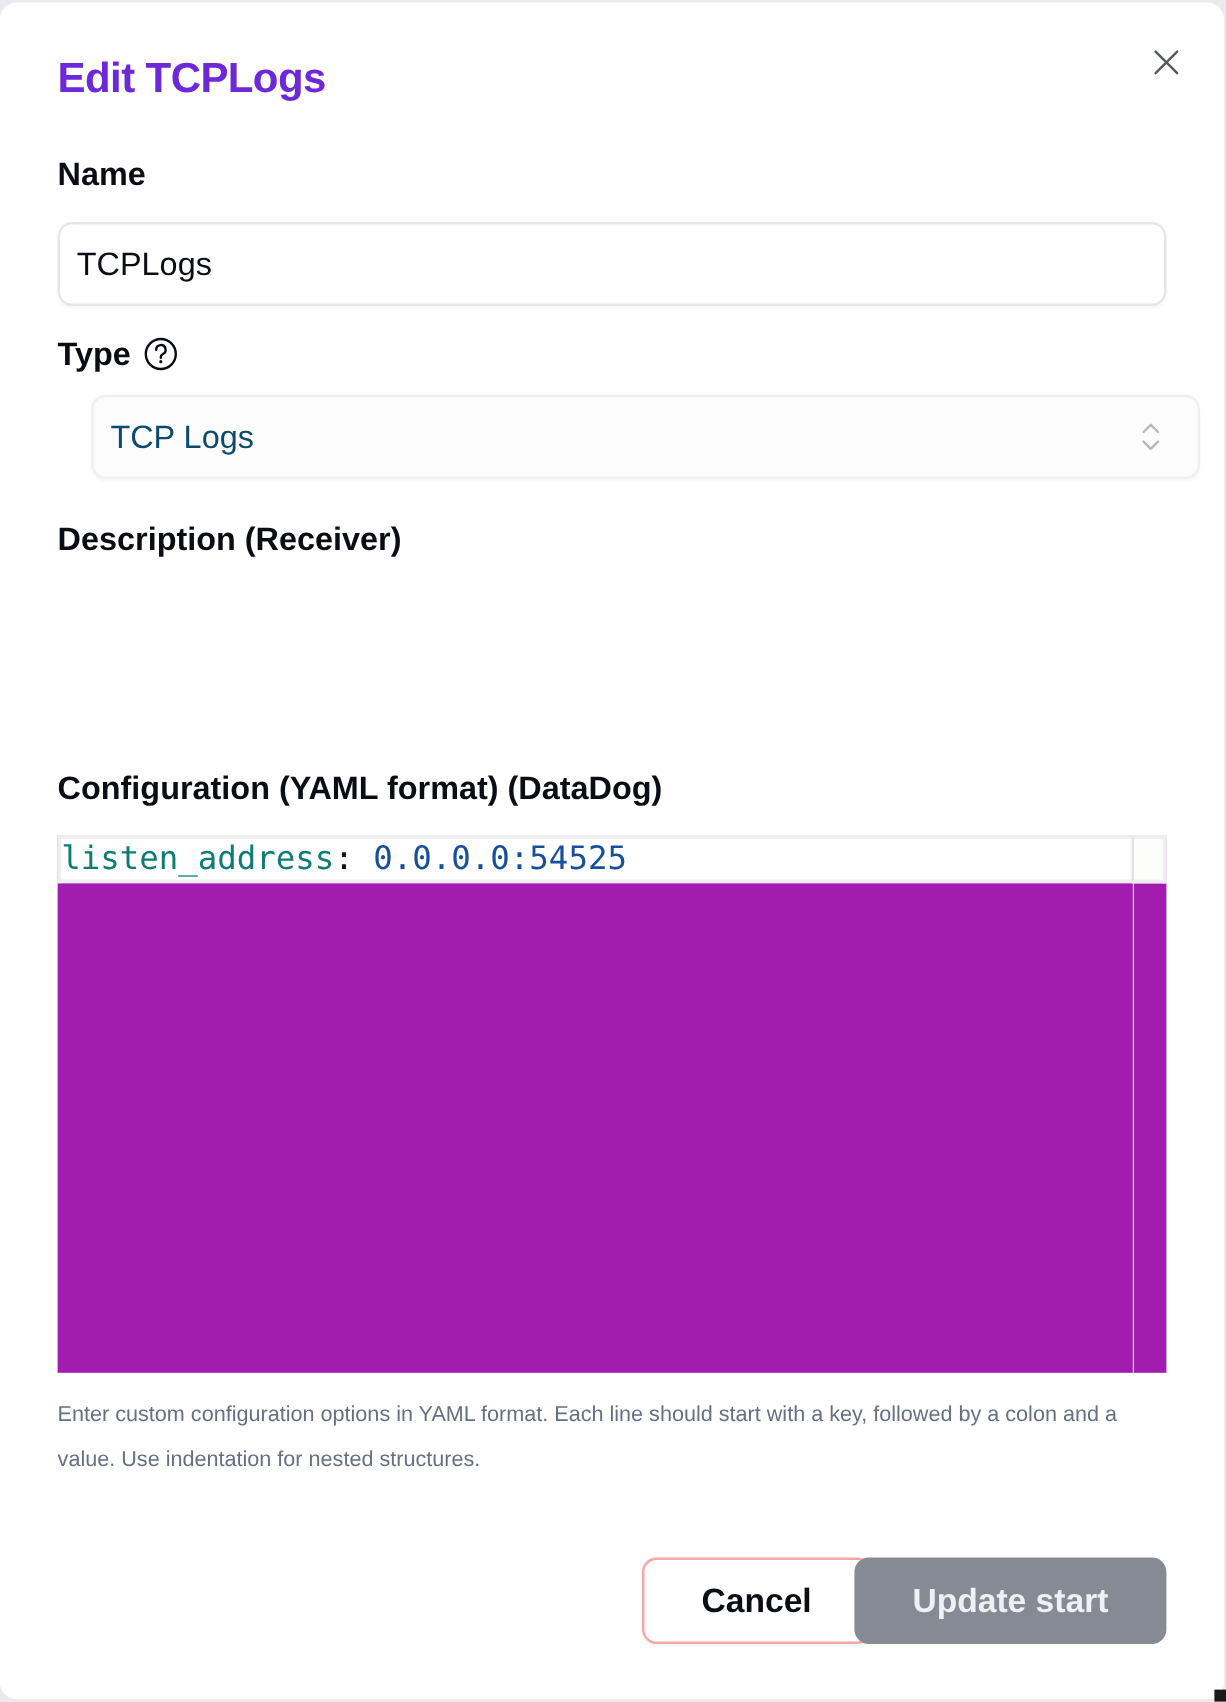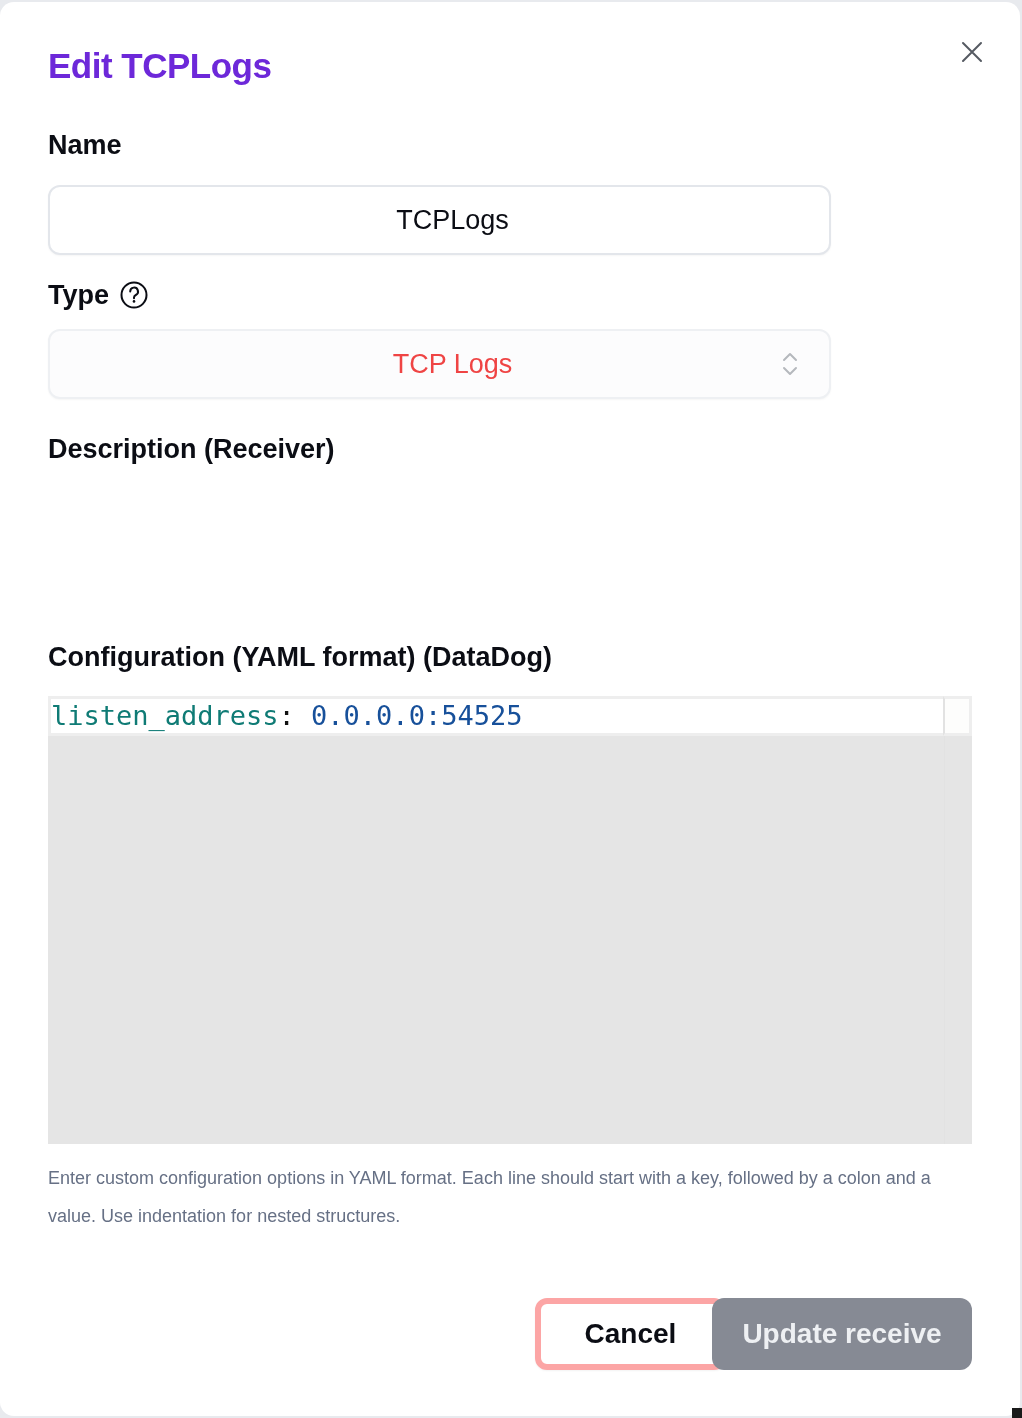--- a/index.html
+++ b/index.html
@@ -47,37 +47,37 @@
       left: 48px;
       font-size: 27px;
       font-weight: 700;
       color: #0b0d14;
       display: flex;
       gap: 10px;
     }
     .input {
       position: absolute;
       left: 48px;
-      width: 783px;
+      width: 924px;
       box-sizing: border-box;
       border: 2px solid #e3e6eb;
       border-radius: 12px;
       background: #ffffff;
       font-size: 27px;
       color: #0b0d14;
-      padding-left: 26px;
+      padding-left: 14px;
       display: flex;
       align-items: center;
       box-shadow: 0 1px 2px rgba(0,0,0,0.04);
-      justify-content: center;
     }
     .input.disabled {
       background: #fcfcfd;
-      color: #ef4444;
+      color: #0c4a6e;
       border-color: #eef0f3;
+      margin-left: 28px;
     }
     .select-arrows {
       position: absolute;
       right: 30px;
       top: 50%;
       transform: translateY(-50%);
       width: 18px;
       height: 28px;
     }
     .textarea {
@@ -90,21 +90,21 @@
       bottom: 4px;
       width: 14px;
       height: 14px;
     }
     .editor {
       position: absolute;
       left: 48px;
       top: 694px;
       width: 924px;
       height: 448px;
-      background: #e5e5e5;
+      background: #a21caf;
     }
     .editor-line {
       position: absolute;
       left: 0;
       top: 0;
       width: 924px;
       height: 40px;
       box-sizing: border-box;
       border: 3px solid #eeeeee;
       border-right: none;
@@ -157,21 +157,21 @@
       font-weight: 700;
       display: flex;
       align-items: center;
       justify-content: center;
       cursor: pointer;
     }
     .btn-cancel {
       left: 535px;
       width: 191px;
       background: #ffffff;
-      border: 6px solid #fca5a5;
+      border: 2px solid #fca5a5;
       color: #0b0d14;
       box-shadow: 0 1px 2px rgba(0,0,0,0.05);
     }
     .btn-primary {
       left: 712px;
       width: 260px;
       background: #868a94;
       border: none;
       color: #eef0f3;
     }
@@ -228,15 +228,15 @@
   </div>
   <div class="editor">
     <div class="editor-line"><span class="yaml-key">listen_address</span><span class="yaml-colon">: </span><span class="yaml-value">0.0.0.0:54525</span></div>
     <div class="editor-gutter-box"></div>
     <div class="editor-vline"></div>
   </div>
 
   <p class="help-text">Enter custom configuration options in YAML format. Each line should start with a key, followed by a colon and a value. Use indentation for nested structures.</p>
 
   <div class="btn btn-cancel">Cancel</div>
-  <div class="btn btn-primary">Update receive</div>
+  <div class="btn btn-primary">Update start</div>
 </div>
 <div class="corner-dark"></div>
 
 </body></html>

